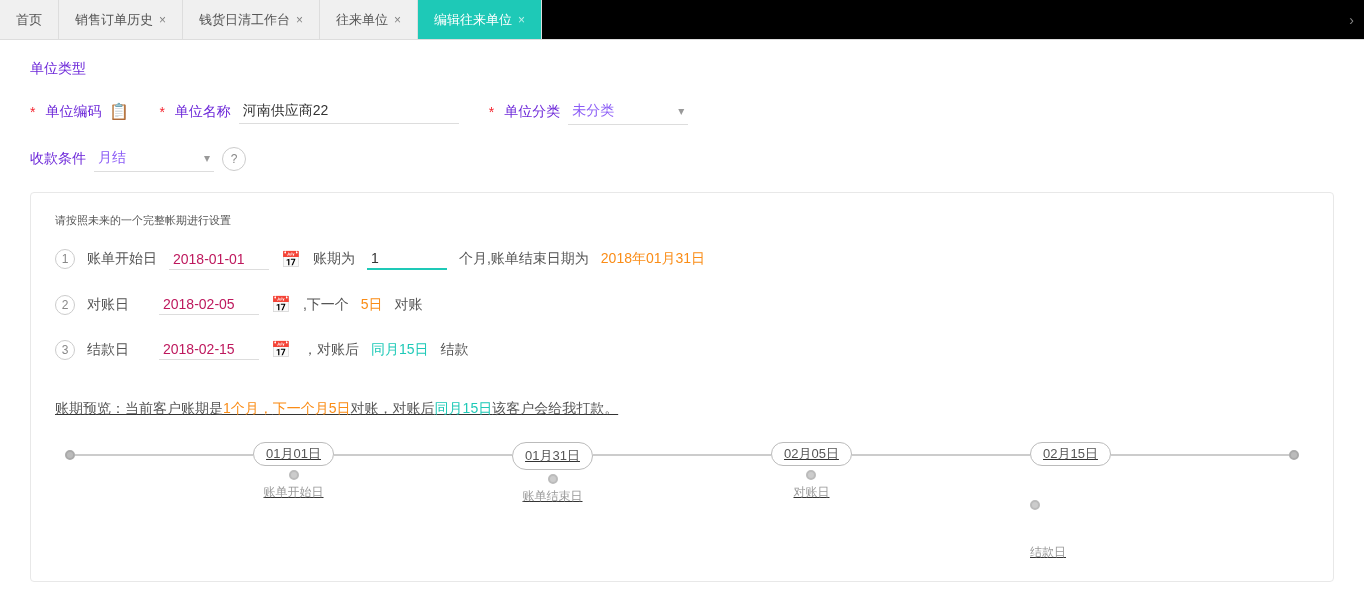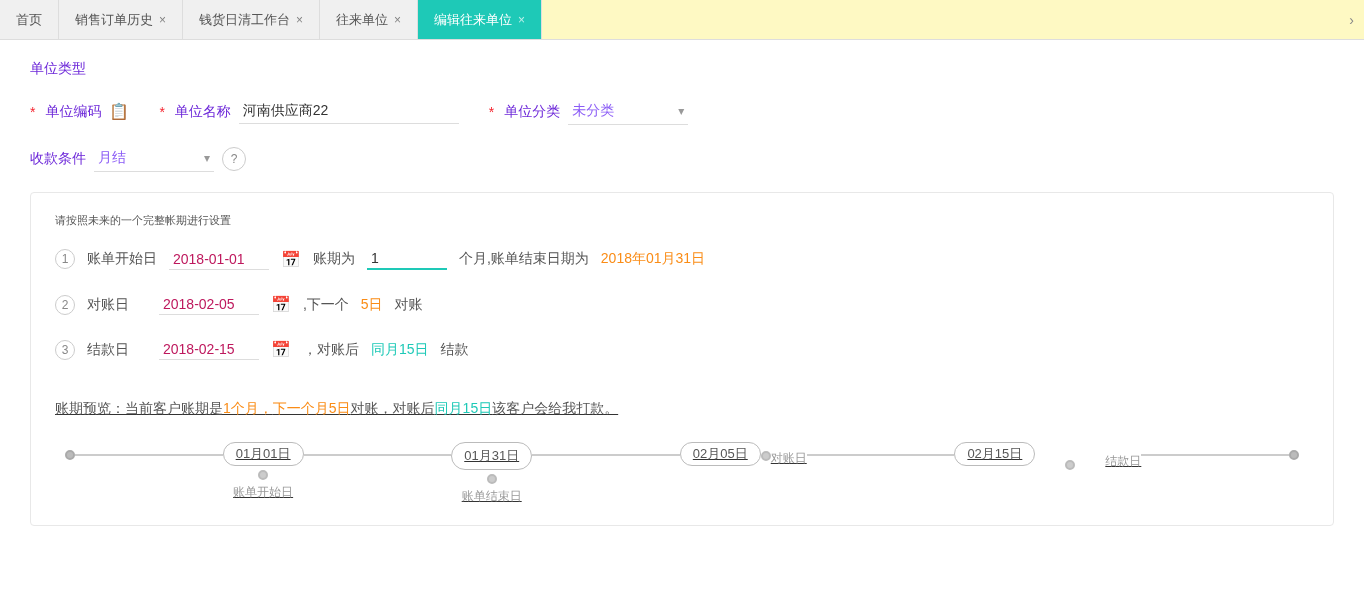--- a/index.html
+++ b/index.html
@@ -2,21 +2,21 @@
 <html><head>
   <meta charset="utf-8">
   <style>
     * { box-sizing: border-box; margin: 0; padding: 0; }
     body { font-family: 'Microsoft YaHei', Arial, sans-serif; font-size: 14px; color: #333; background: #f5f5f5; }
 
     
     .tab-bar {
       display: flex;
       align-items: center;
-      background: #fef9c3;
+      background: #000000;
       border-bottom: 1px solid #ddd;
       height: 40px;
       padding: 0;
     }
     .tab {
       display: flex;
       align-items: center;
       padding: 0 16px;
       height: 100%;
       cursor: pointer;
@@ -345,31 +345,31 @@
         <div style="display:flex;flex-direction:column;align-items:center;flex-shrink:0;">
           <div style="border:1px solid #bbb;border-radius:20px;padding:4px 12px;font-size:13px;color:#555;background:#fff;margin-bottom:4px;white-space:nowrap;">01月31日</div>
           <div style="width:10px;height:10px;border-radius:50%;background:#ccc;border:2px solid #bbb;"></div>
           <div style="font-size:12px;color:#999;margin-top:4px;white-space:nowrap;">账单结束日</div>
         </div>
 
         <div style="flex:1;display:flex;align-items:center;">
           <div style="flex:1;height:2px;background:#ccc;margin-top:12px;"></div>
         </div>
 
-        <div style="display:flex;align-items:center;flex-shrink:0;">
+        <div style="display:flex;flex-direction:column;align-items:center;flex-shrink:0;">
           <div style="border:1px solid #bbb;border-radius:20px;padding:2px 12px;font-size:13px;color:#555;background:#fff;margin-bottom:4px;white-space:nowrap;">02月05日</div>
           <div style="width:10px;height:10px;border-radius:50%;background:#ccc;border:2px solid #bbb;"></div>
           <div style="font-size:12px;color:#999;margin-top:4px;white-space:nowrap;">对账日</div>
         </div>
 
         <div style="flex:1;display:flex;align-items:center;">
           <div style="flex:1;height:2px;background:#ccc;margin-top:12px;"></div>
         </div>
 
-        <div style="display:flex;flex-direction:row;align-items:flex-end;flex-shrink:0;gap:30px;">
+        <div style="display:flex;flex-direction:column;align-items:flex-start;flex-shrink:0;gap:30px;">
           <div style="border:1px solid #bbb;border-radius:20px;padding:2px 12px;font-size:13px;color:#555;background:#fff;margin-bottom:4px;white-space:nowrap;">02月15日</div>
           <div style="width:10px;height:10px;border-radius:50%;background:#ccc;border:2px solid #bbb;"></div>
           <div style="font-size:12px;color:#999;margin-top:4px;white-space:nowrap;">结款日</div>
         </div>
 
         <div style="flex:1;display:flex;align-items:center;">
           <div style="flex:1;height:2px;background:#ccc;margin-top:12px;"></div>
         </div>
 
         <div style="display:flex;flex-direction:column;align-items:center;flex-shrink:0;">

